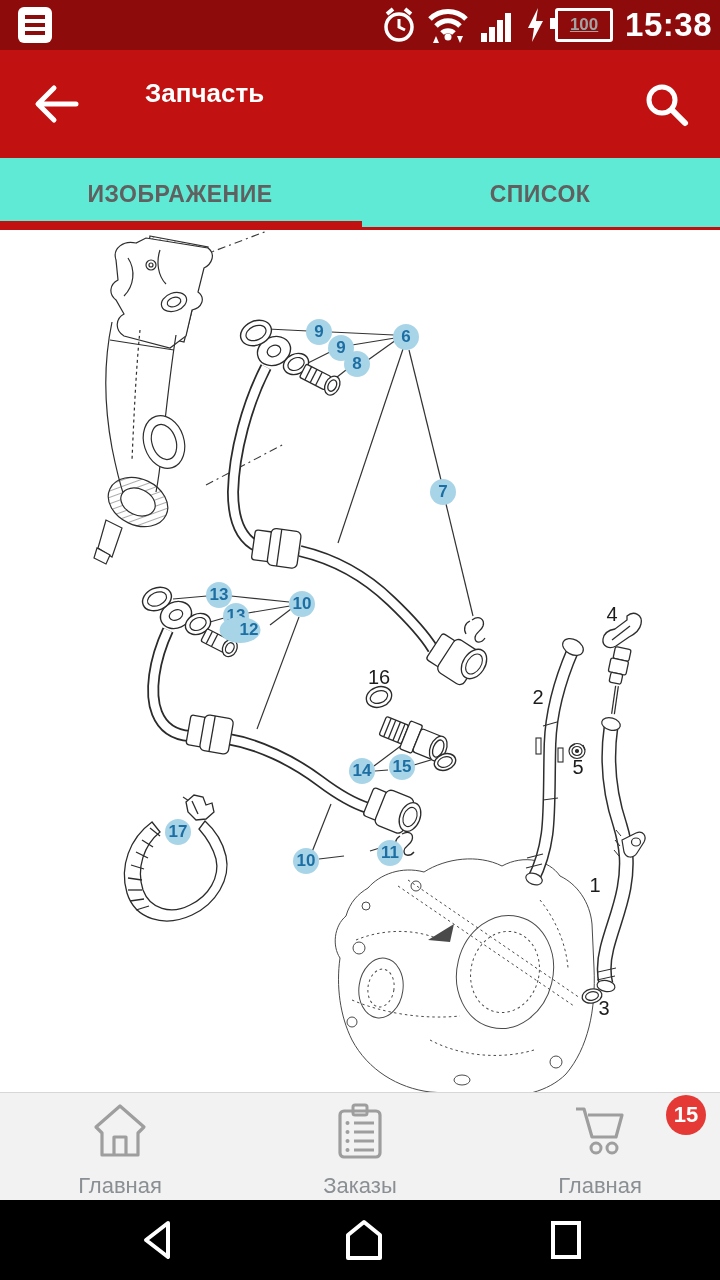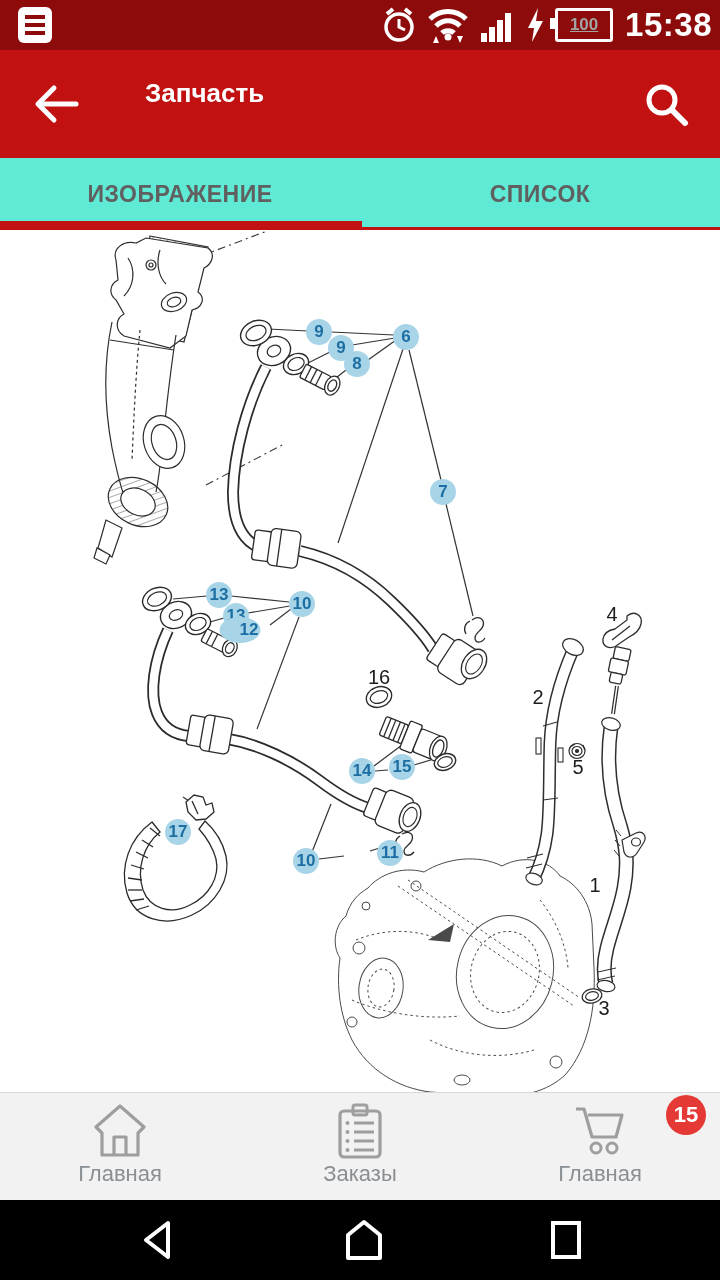--- a/index.html
+++ b/index.html
@@ -32,21 +32,21 @@
   .callout{position:absolute;transform:translate(-50%,-50%);min-width:26px;height:26px;padding:0 2px;
            border-radius:50%;display:flex;align-items:center;justify-content:center;
            font-size:17px;font-weight:700;box-sizing:border-box;}
   .callout.blue{background:#a8d4e8;color:#1d6fa3;}
   .callout.black{background:transparent;color:#1c1c1c;font-weight:400;font-size:20px;}
   
   .bottom-nav{position:absolute;left:0;top:1092px;width:720px;height:108px;background:#f2f2f2;
               border-top:1px solid #d7d7d7;display:flex;box-sizing:border-box;}
   .nav-item{flex:1;position:relative;display:flex;flex-direction:column;align-items:center;justify-content:flex-start;padding-top:8px;}
   .nav-item svg{display:block;}
-  .nav-label{margin-top:2px;font-size:22px;color:#8a8f94;}
+  .nav-label{margin-top:14px;font-size:22px;color:#8a8f94;}
   .nav-badge{position:absolute;right:14px;top:2px;width:40px;height:40px;border-radius:50%;background:#e53935;
              color:#fff;font-size:22px;font-weight:700;display:flex;align-items:center;justify-content:center;}
   
   .android-nav{position:absolute;left:0;top:1200px;width:720px;height:80px;background:#000;}
   .an-btn{position:absolute;top:18px;width:44px;height:44px;}
   .diagram-svg{position:absolute;left:0;top:0;}
 </style>
 </head>
 <body>
 

